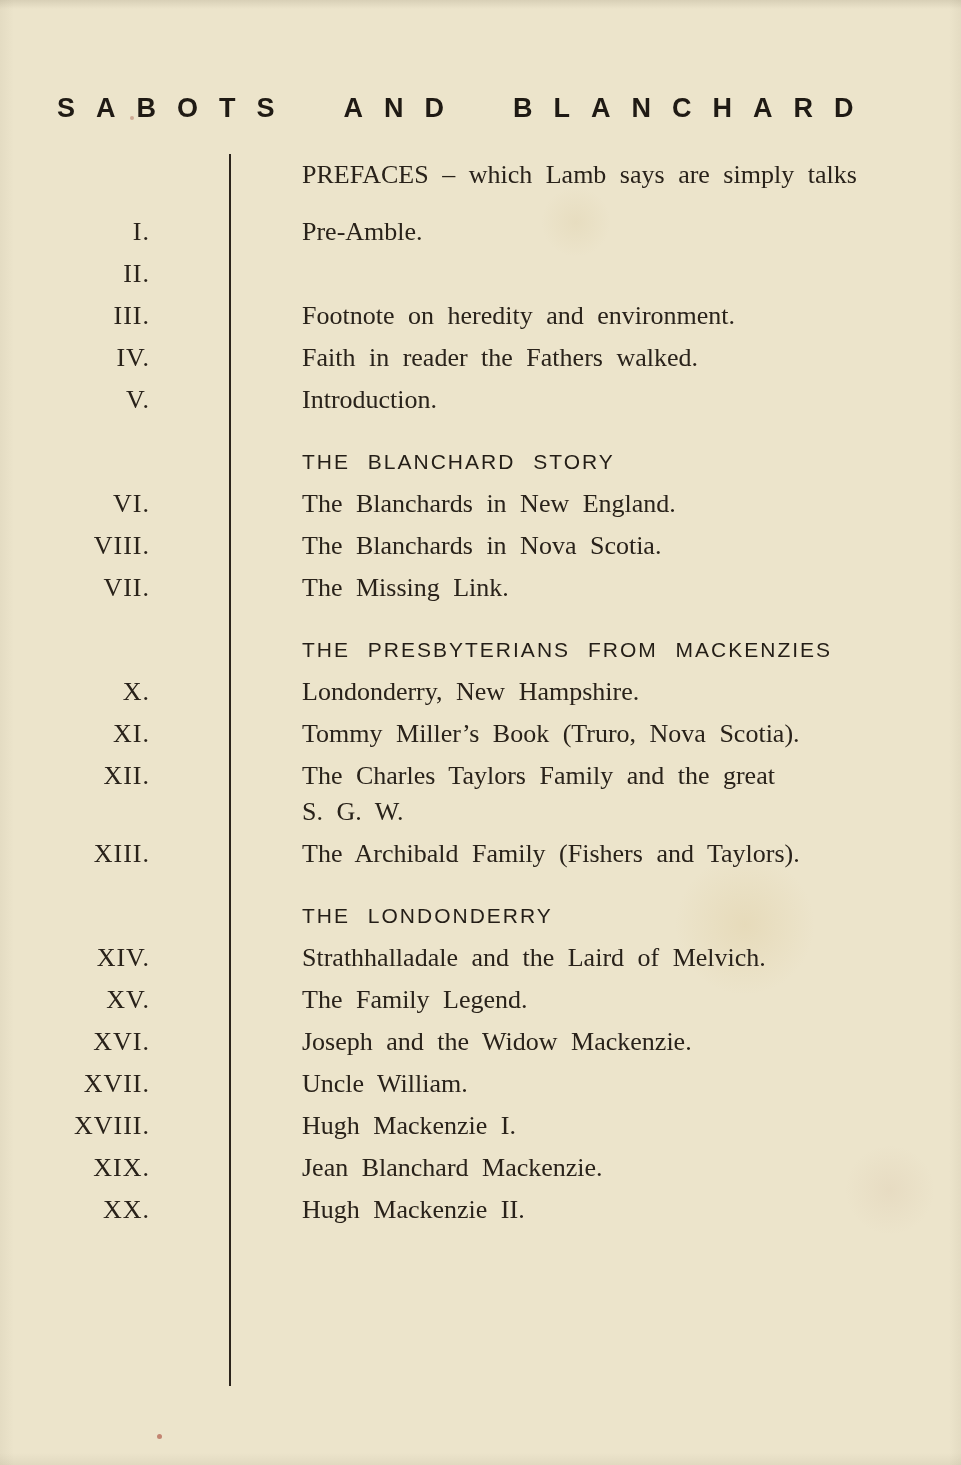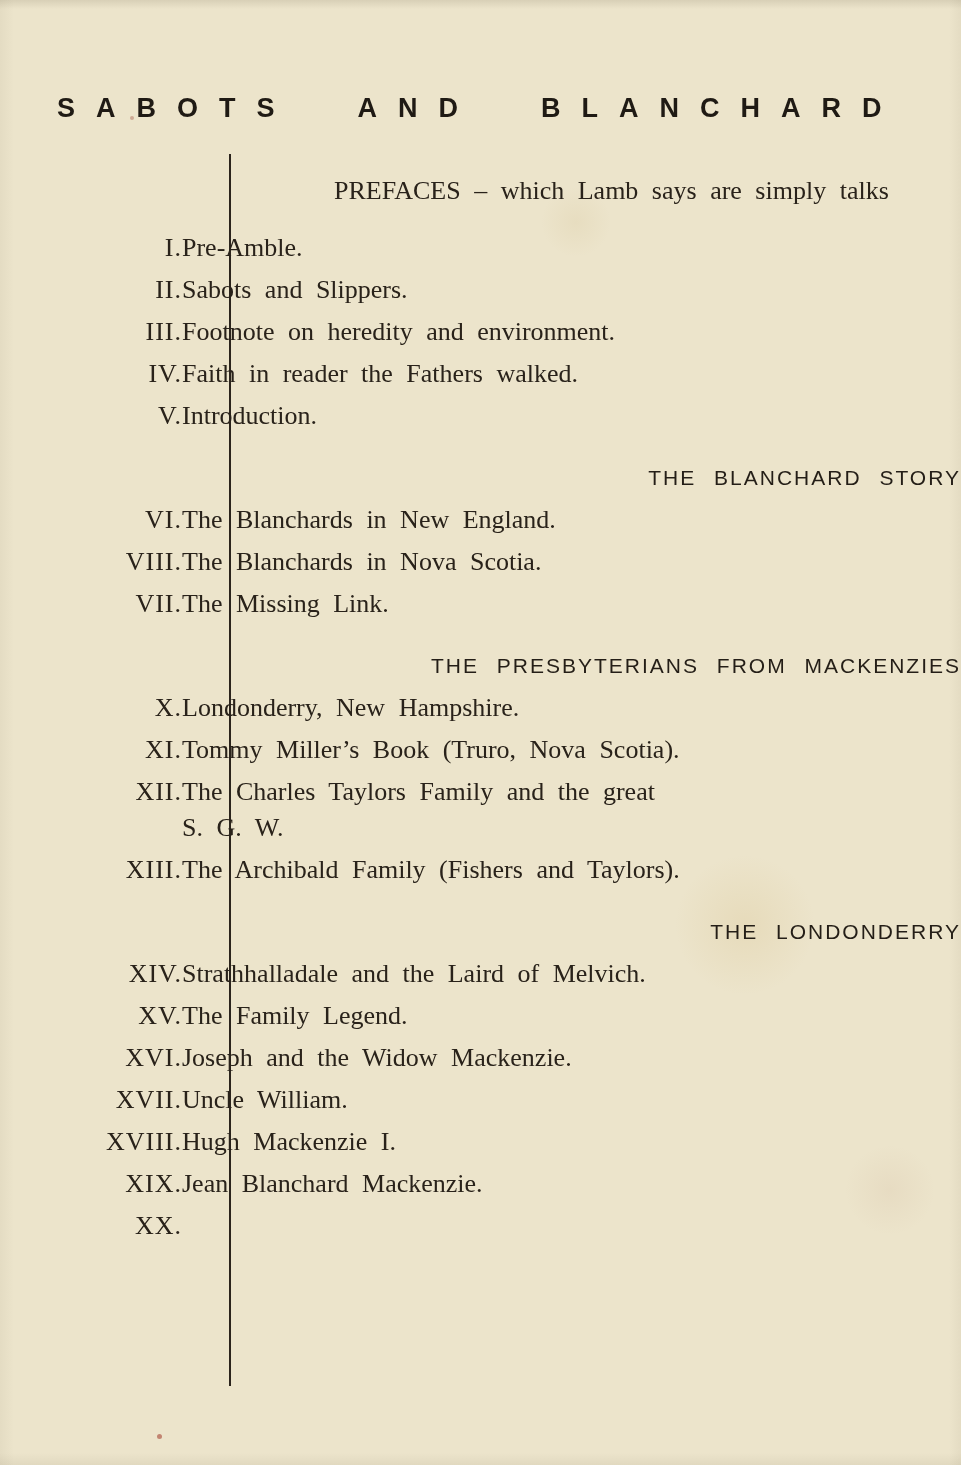--- a/index.html
+++ b/index.html
@@ -25,72 +25,72 @@
       linear-gradient(to bottom, rgba(95,85,60,0.14), rgba(95,85,60,0) 9px),
       linear-gradient(to top, rgba(95,85,60,0.08), rgba(95,85,60,0) 12px),
       linear-gradient(to right, rgba(95,85,60,0.06), rgba(95,85,60,0) 14px),
       linear-gradient(to left, rgba(95,85,60,0.06), rgba(95,85,60,0) 12px);
     color:var(--ink);
   }
   .book-header{
     position:absolute;
     top:95px;left:57px;
     display:flex;
-    gap:62px;
+    gap:48px;
     font-family:"Liberation Sans", sans-serif;
     font-weight:bold;
     font-size:27px;
     line-height:1;
     letter-spacing:21px;
     color:#1f1a14;
     white-space:nowrap;
   }
   .vrule{
     position:absolute;
     left:229px;top:154px;
     width:2px;height:1232px;
     background:var(--rule);
   }
   .toc{
     position:absolute;
-    top:170px;left:0;right:0;padding-left:32px;
+    top:154px;left:0;right:0;
   }
   .intro{
     margin:0 70px 18px 302px;
     font-size:26px;
     line-height:42px;
     word-spacing:7px;
   }
   .toc-section{margin-top:0;}
   .toc-section.with-heading{margin-top:26px;}
   .section-heading{
     margin-left:302px;
     font-family:"Liberation Sans", sans-serif;
     font-size:21px;
     letter-spacing:2px;
     word-spacing:10px;
     line-height:36px;
     margin-bottom:6px;
     color:#241e17;
-    text-align:right;
   }
   .item{
     display:flex;
     align-items:flex-start;
     line-height:36px;
     margin-bottom:6px;
     font-size:26px;
   }
   .num{
     flex:none;
     width:150px;
     text-align:right;
     letter-spacing:1px;
   }
   .title{
+    margin-left:152px;
     padding-right:60px;
     word-spacing:7px;
   }
   .speck{
     position:absolute;
     border-radius:50%;
   }
   .speck-a{left:157px;top:1434px;width:5px;height:5px;background:rgba(160,55,40,0.55);}
   .speck-b{left:130px;top:116px;width:4px;height:4px;background:rgba(150,60,45,0.35);}
 </style>
@@ -114,23 +114,20 @@
     <div id="toc-sections">
         <section class="toc-section">
           <div class="item">
             <div class="num">I.</div>
             <div class="title">
               <div>Pre-Amble.</div>
             </div>
           </div>
           <div class="item">
             <div class="num">II.</div>
-            <div class="title">
-              <div>Sabots and Slippers.</div>
-            </div>
           </div>
           <div class="item">
             <div class="num">III.</div>
             <div class="title">
               <div>Footnote on heredity and environment.</div>
             </div>
           </div>
           <div class="item">
             <div class="num">IV.</div>
             <div class="title">
@@ -226,20 +223,23 @@
             </div>
           </div>
           <div class="item">
             <div class="num">XIX.</div>
             <div class="title">
               <div>Jean Blanchard Mackenzie.</div>
             </div>
           </div>
           <div class="item">
             <div class="num">XX.</div>
+            <div class="title">
+              <div>Hugh Mackenzie II.</div>
+            </div>
           </div>
         </section>
       </div>
   </main>
 
   <div class="speck speck-a"></div>
   <div class="speck speck-b"></div>
 
 </div>
 

